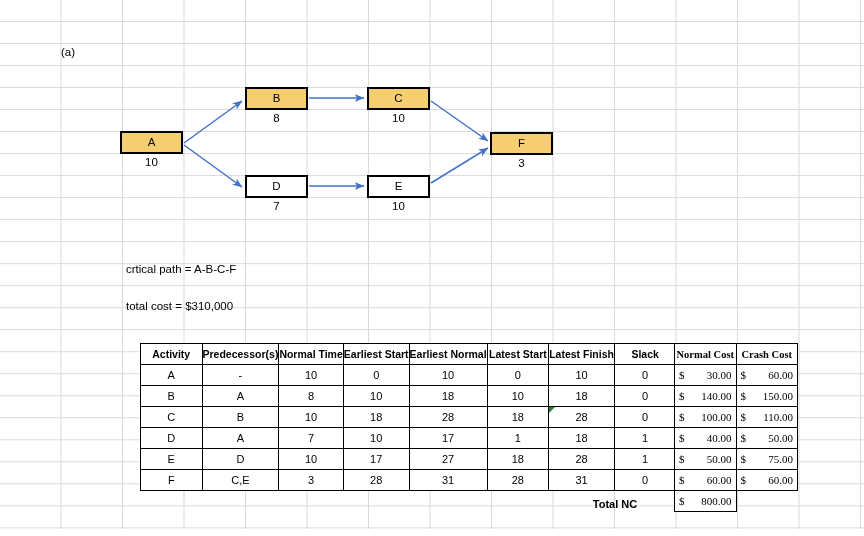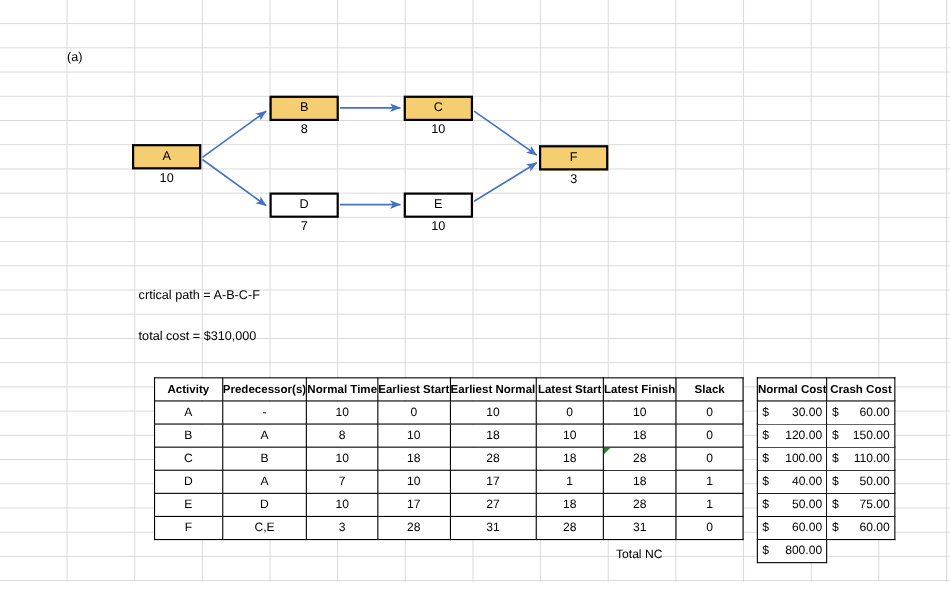--- a/index.html
+++ b/index.html
@@ -94,21 +94,21 @@
     white-space: nowrap;
     font-weight: normal;
     background: #ffffff;
   }
   table.xl th {
     font-weight: bold;
     font-size: 10.5px;
   }
   #activity-table { left: 124px; top: 343px; margin-left: 16px; }
   #activity-table col.c { width: 61.5px; }
-  #cost-table { left: 688px; top: 343px; }
+  #cost-table { left: 674px; top: 343px; font-family: Liberation Serif, serif; }
   #cost-table col.c { width: 61.5px; }
   .money {
     position: relative;
     padding: 0 4px !important;
     text-align: right !important;
   }
   .money .cur {
     position: absolute;
     left: 4px;
   }
@@ -120,22 +120,23 @@
     top: 0;
     width: 0;
     height: 0;
     border-top: 6px solid #2E7D32;
     border-right: 6px solid transparent;
   }
   .total-label {
     position: absolute;
     font-size: 11px;
     color: #000;
-    text-align: left;
+    text-align: center;
     white-space: nowrap;
+    font-weight: bold;
   }
 </style>
 </head>
 <body>
 
 <div id="sheet">
 
   <div id="grid"></div>
 
   <div class="sheet-label" style="left:61px; top:46px;">(a)</div>
@@ -289,21 +290,21 @@
         <th>Normal Cost</th>
         <th>Crash Cost</th>
       </tr>
     </thead>
     <tbody>
       <tr>
         <td class="money"><span class="cur">$</span><span>30.00</span></td>
         <td class="money"><span class="cur">$</span><span>60.00</span></td>
       </tr>
       <tr>
-        <td class="money"><span class="cur">$</span><span>120.00</span></td>
+        <td class="money"><span class="cur">$</span><span>140.00</span></td>
         <td class="money"><span class="cur">$</span><span>150.00</span></td>
       </tr>
       <tr>
         <td class="money"><span class="cur">$</span><span>100.00</span></td>
         <td class="money"><span class="cur">$</span><span>110.00</span></td>
       </tr>
       <tr>
         <td class="money"><span class="cur">$</span><span>40.00</span></td>
         <td class="money"><span class="cur">$</span><span>50.00</span></td>
       </tr>

